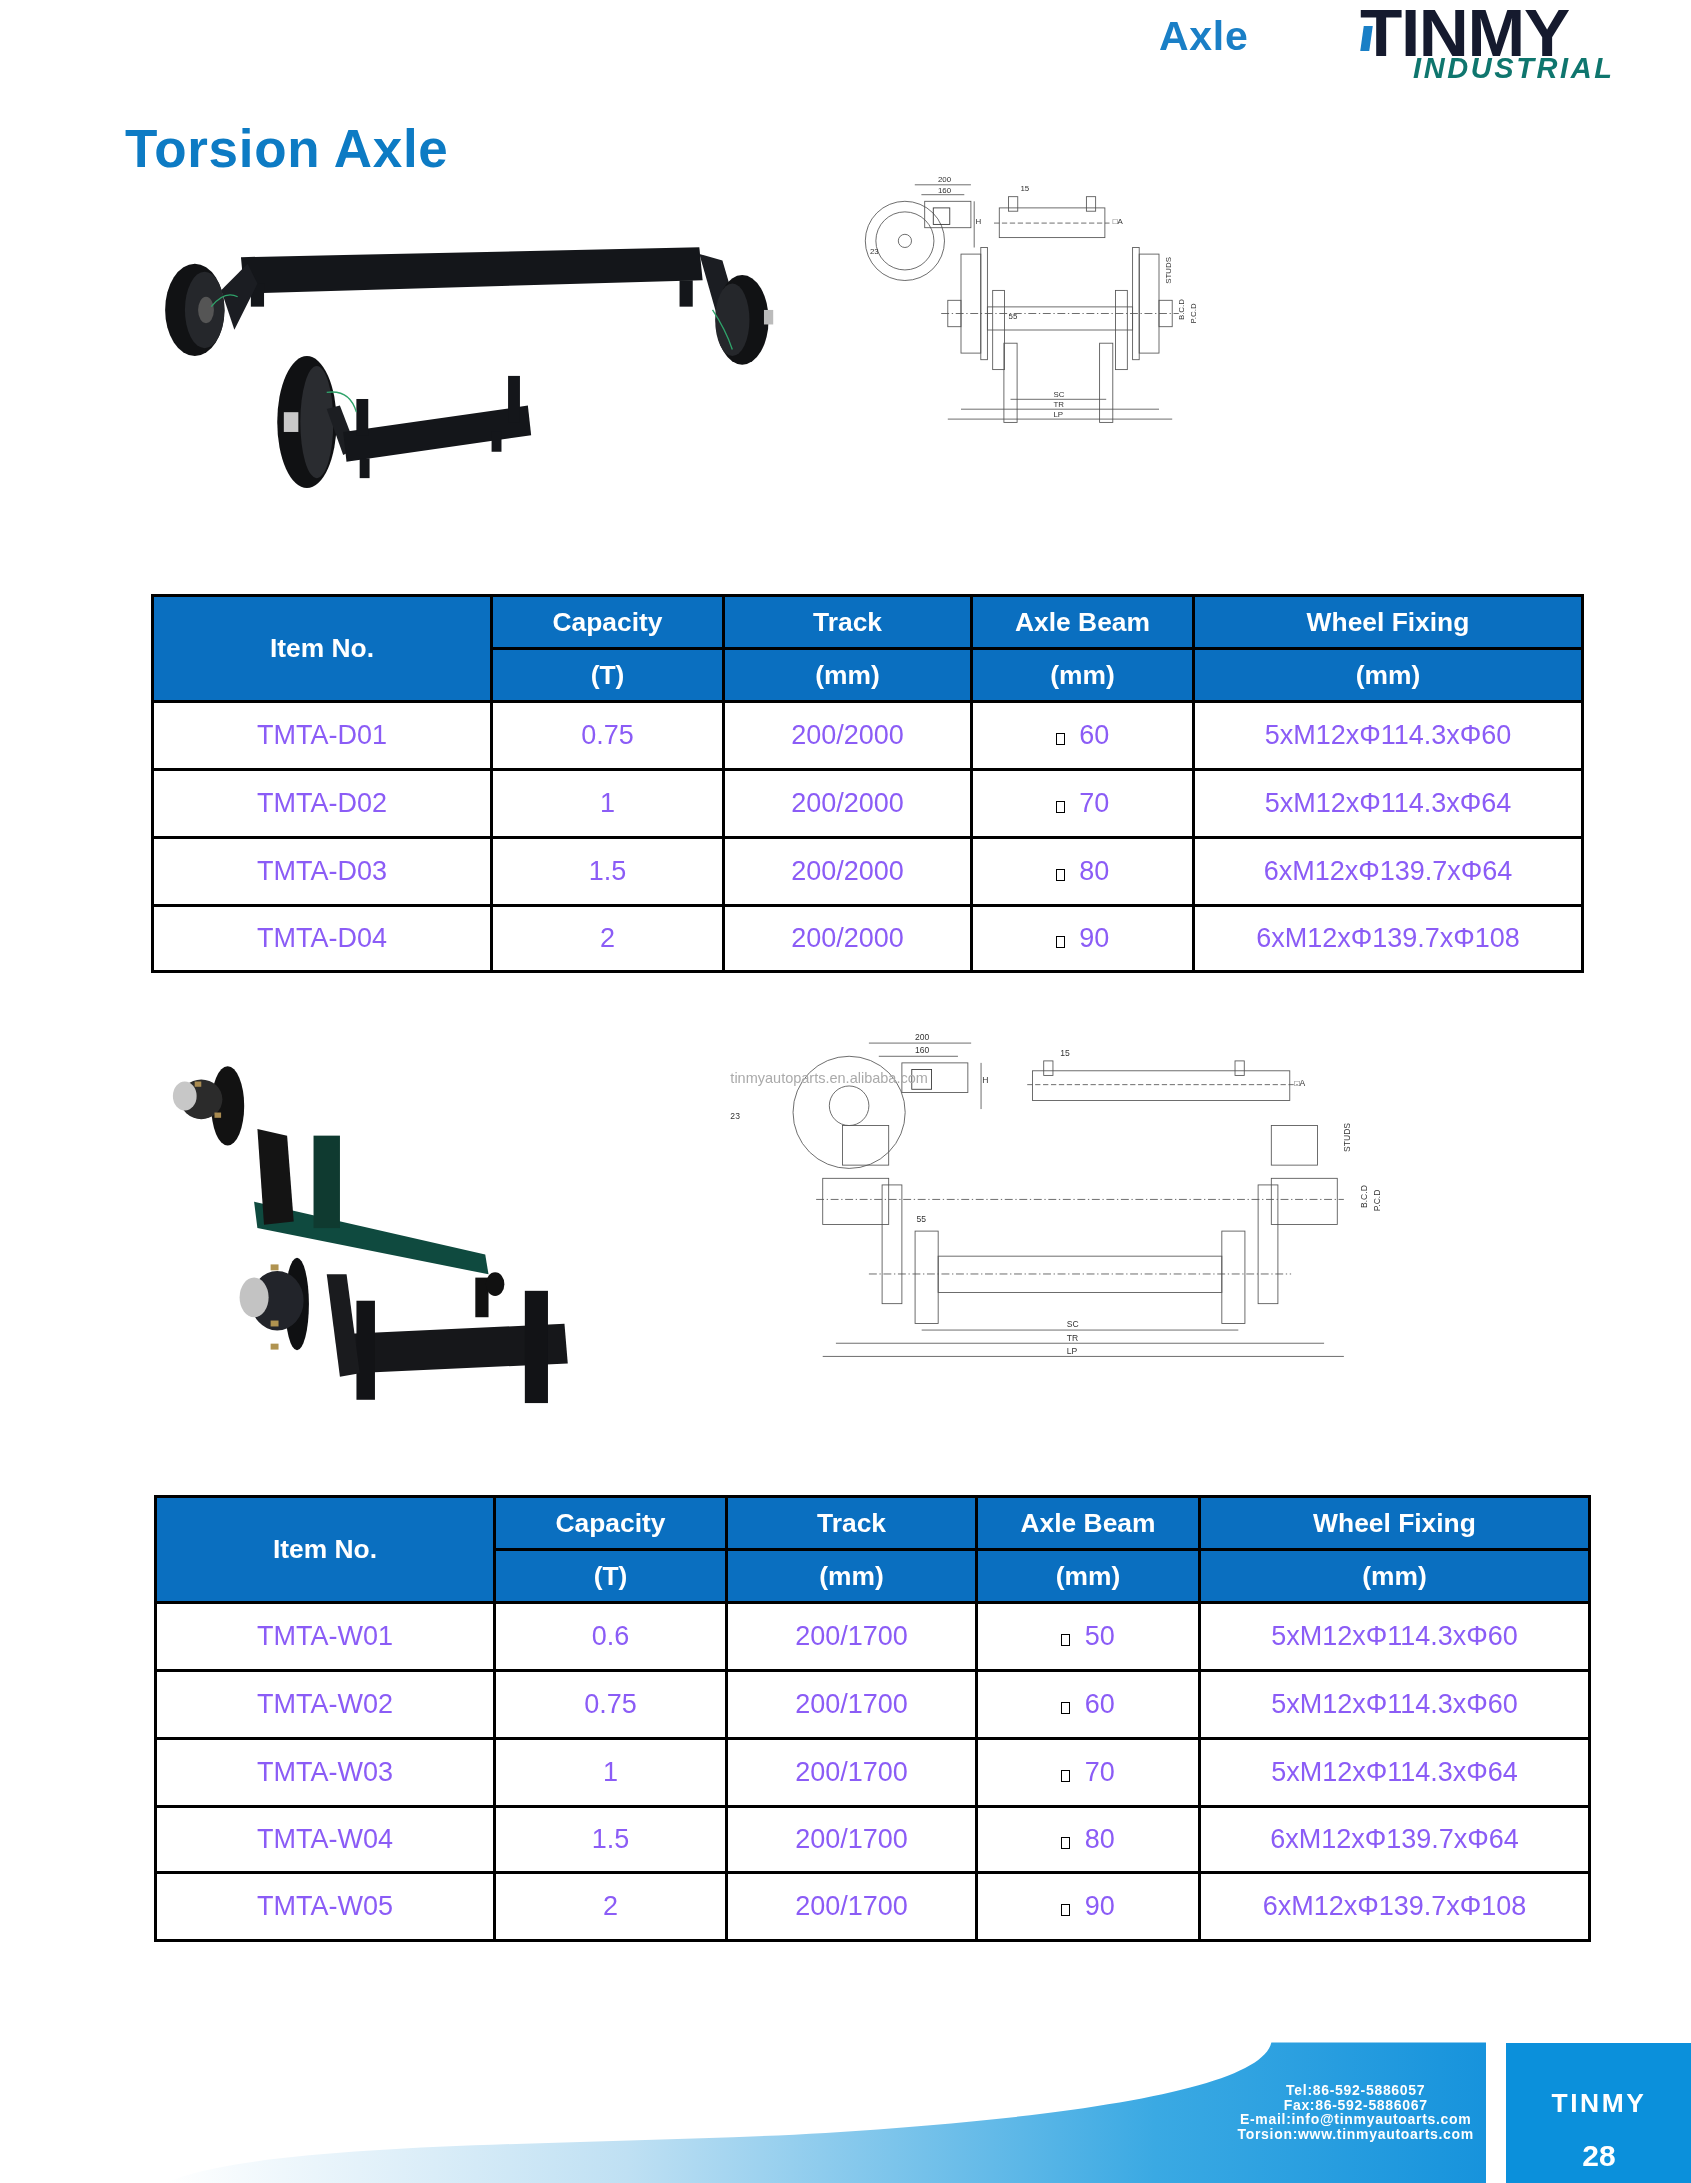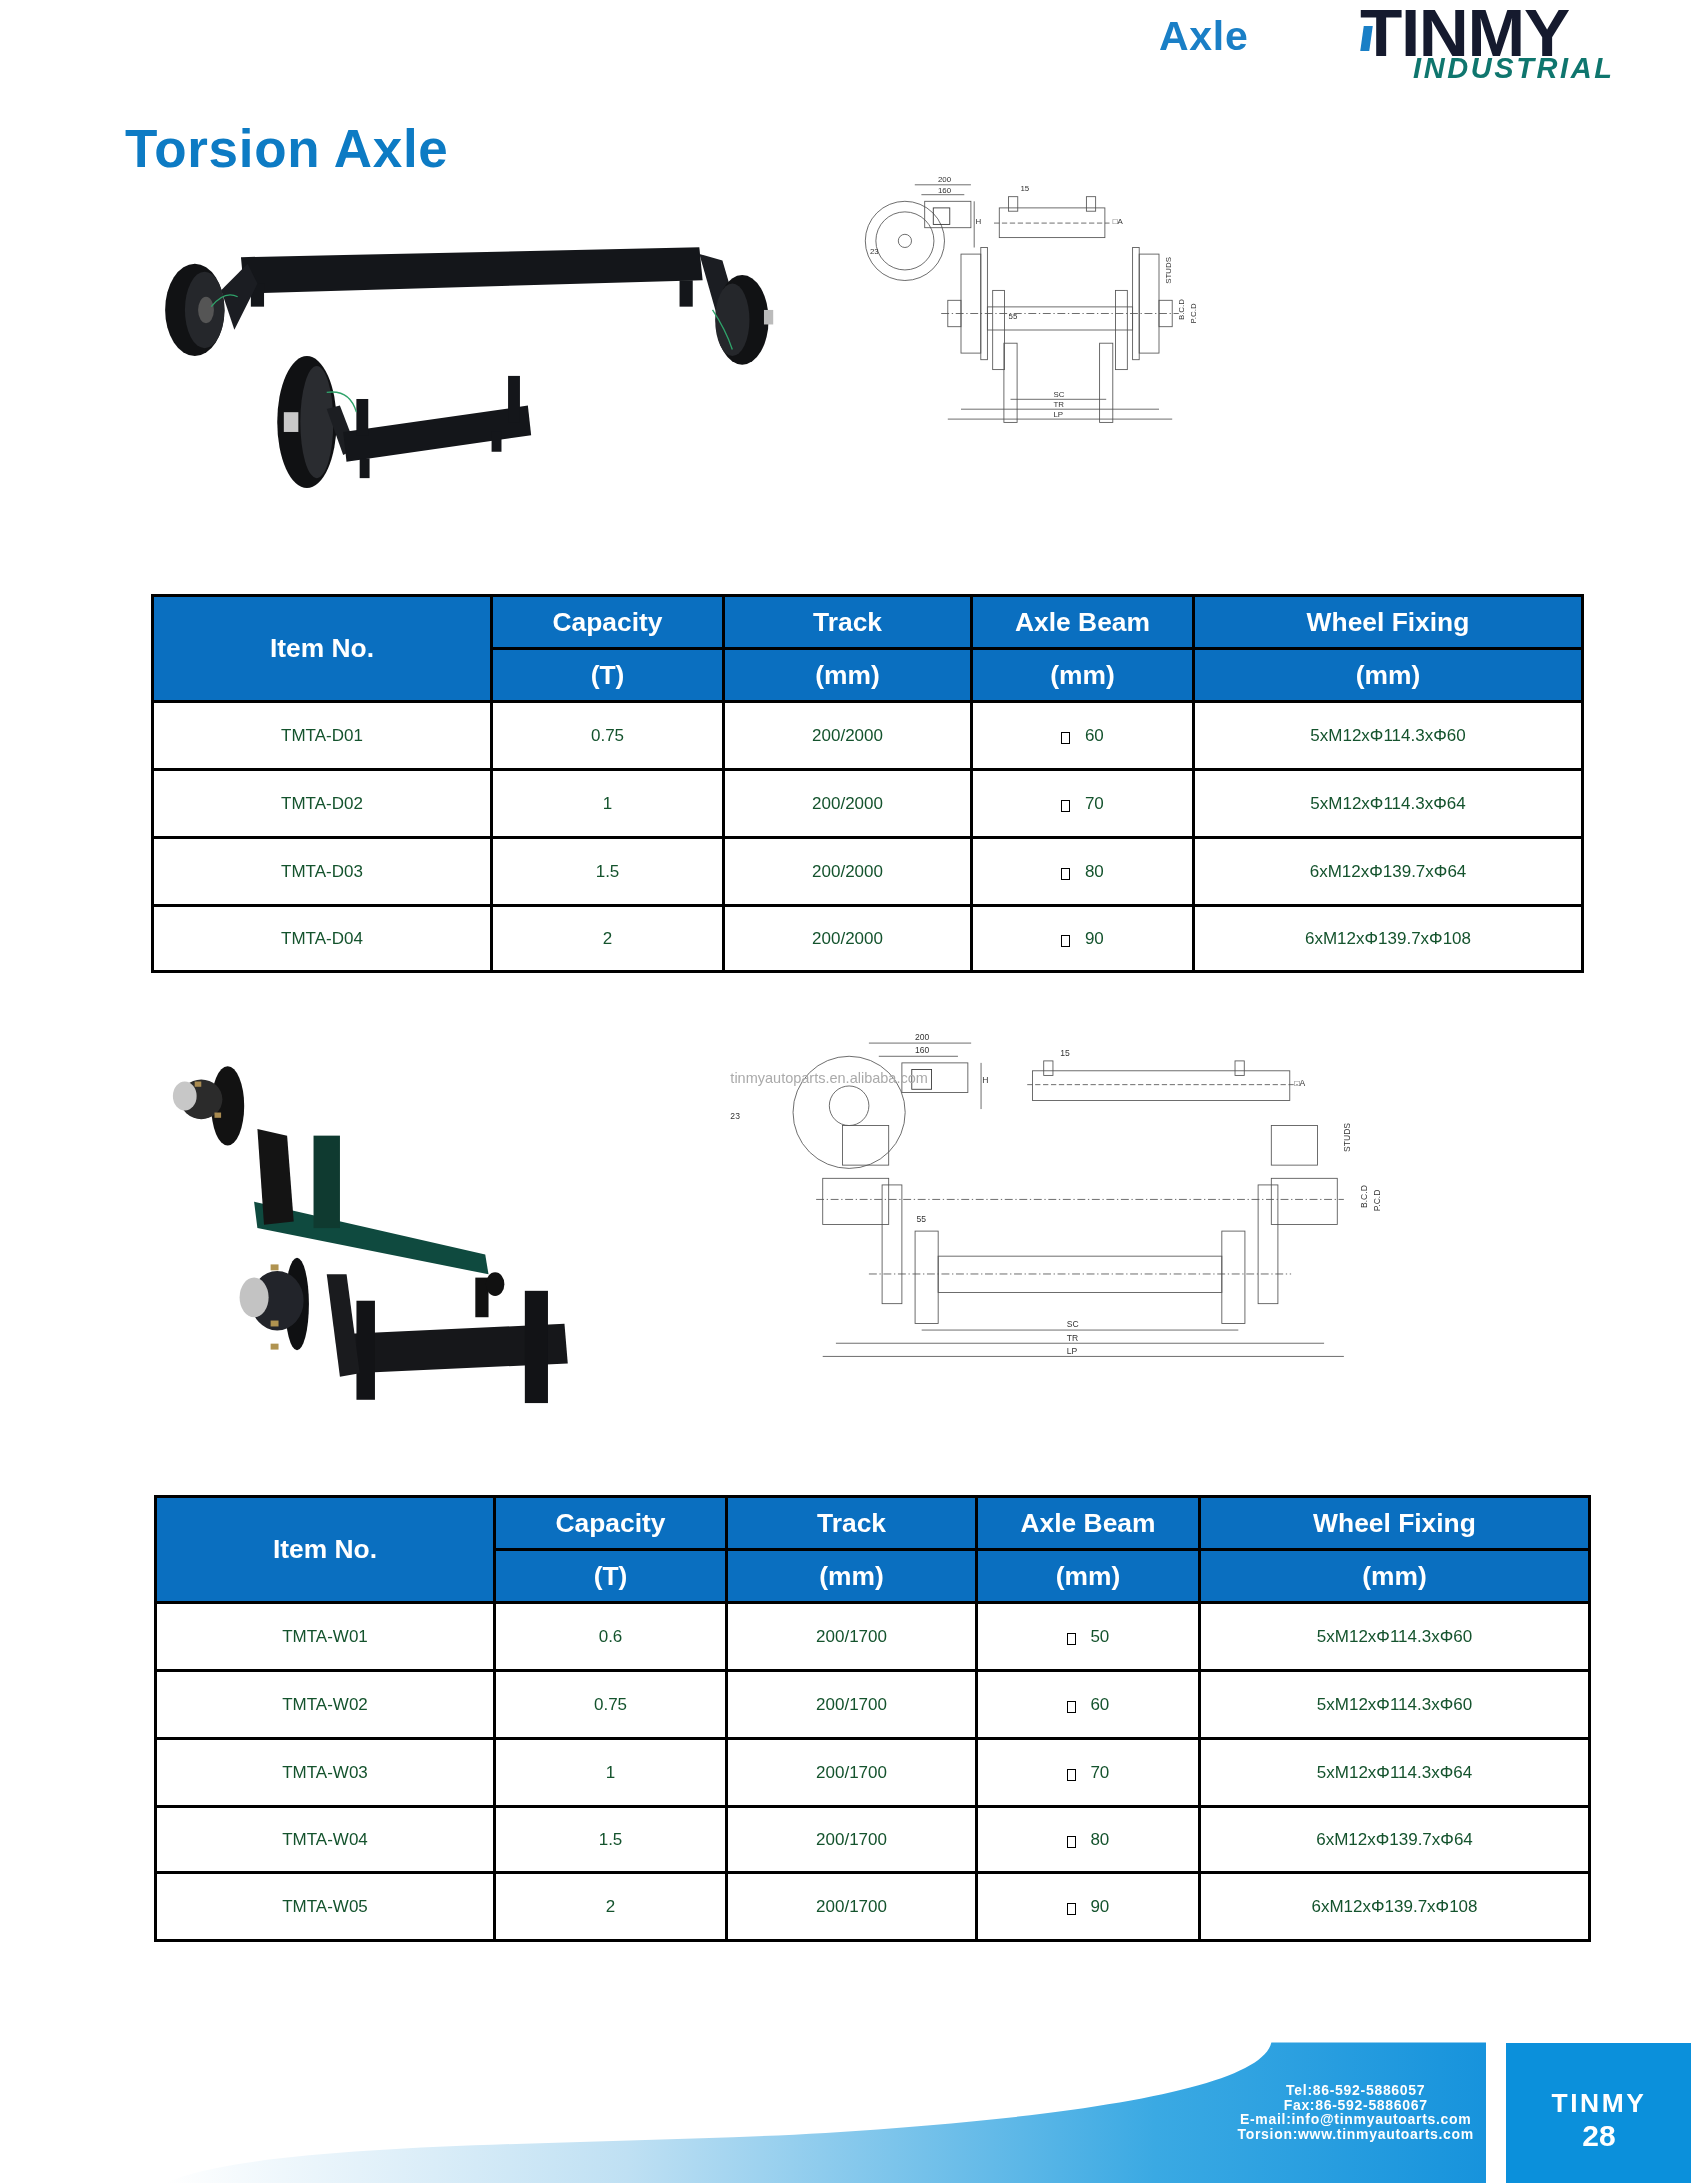--- a/index.html
+++ b/index.html
@@ -12,28 +12,28 @@
   .logo-industrial { position: absolute; left: 66px; top: 52px; font-size: 29px; font-weight: bold; font-style: italic; color: #0f766e; letter-spacing: 2.6px; }
 
   .page-title { position: absolute; left: 125px; top: 118px; font-size: 53px; font-weight: bold; color: #0d7bc4; letter-spacing: 0.7px; }
 
   .photo { position: absolute; }
   .drawing { position: absolute; }
 
   table.spec { position: absolute; border-collapse: collapse; table-layout: fixed; }
   table.spec td, table.spec th { border: 3.3px solid #000; text-align: center; vertical-align: middle; }
   table.spec th { background: #0a6fc0; color: #ffffff; font-weight: bold; font-size: 26.4px; }
-  table.spec td { background: #ffffff; color: #14532d; font-size: 17px; font-weight: normal; }
+  table.spec td { background: #ffffff; color: #8b5cf6; font-size: 27px; font-weight: normal; }
   .beam-sq { display: inline-block; width: 9.2px; height: 12px; border: 1.3px solid #000; margin-right: 14.5px; vertical-align: middle; position: relative; top: 2px; }
 
   .footer-wave { position: absolute; left: 0; top: 2034px; width: 1486px; height: 149px; }
   .footer-contact { position: absolute; right: 218px; top: 2083px; text-align: center; color: #ffffff; font-weight: bold; font-size: 14px; line-height: 14.5px; letter-spacing: 0.7px; }
   .footer-page { position: absolute; left: 1506px; top: 2043px; width: 186px; height: 141px; background: #0b90db; color: #fff; text-align: center; font-weight: bold; }
   .footer-page .brand { margin-top: 45px; font-size: 26.4px; letter-spacing: 2.6px; }
-  .footer-page .num { margin-top: 0; font-size: 30px; }
+  .footer-page .num { margin-top: 20px; font-size: 30px; }
 </style>
 </head>
 <body>
 
 <div class="header-axle">Axle</div>
 <div class="logo">
   <div class="logo-tinmy">TINMY</div>
   <div class="logo-accent"></div>
   <div class="logo-industrial">INDUSTRIAL</div>
 </div>

